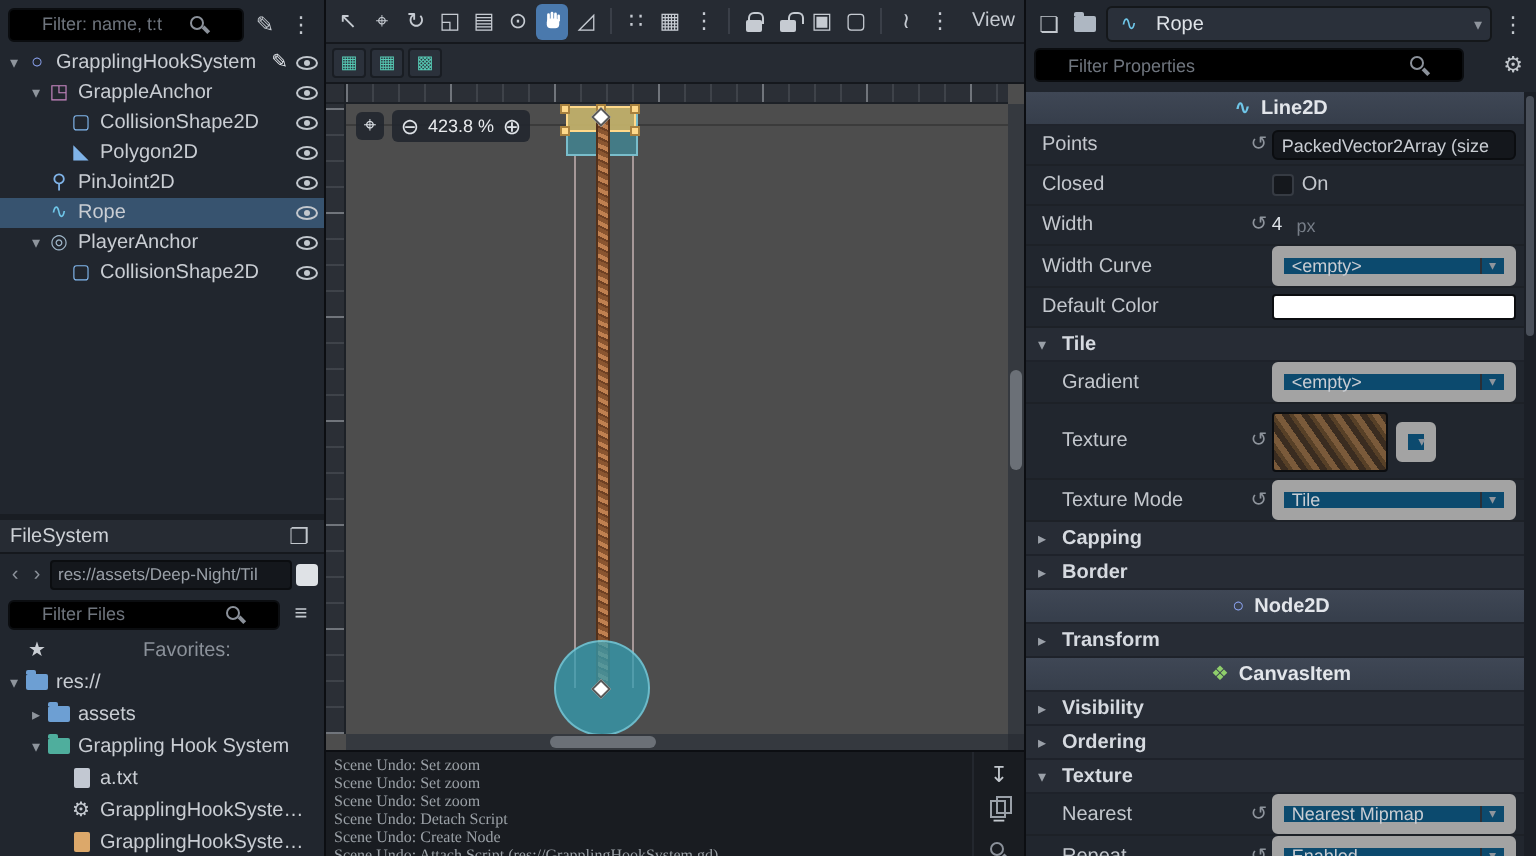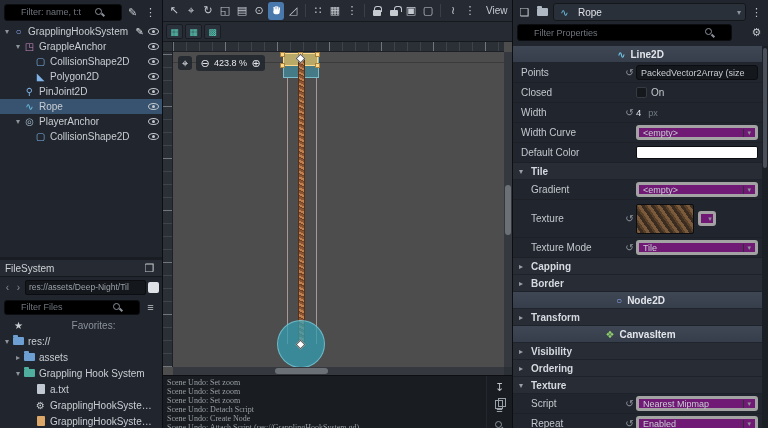--- a/index.html
+++ b/index.html
@@ -102,21 +102,21 @@
 #insp-rows{flex:1;overflow:hidden;position:relative;background:#21262e}
 .cat{height:17px;display:flex;align-items:center;justify-content:center;gap:5px;background:linear-gradient(#3f4755,#363e4b);font-weight:bold;color:#e2e5ea;border-bottom:1px solid #20242c}
 .grp{height:17px;display:flex;align-items:center;gap:4px;padding:0 6px;background:#272c35;border-bottom:1px solid #1e222a;font-weight:bold;color:#d6dae0}
 .grp .arr{color:#9aa0a8;font-size:8px;width:8px}
 .prow{display:flex;align-items:center;min-height:20px;padding:0 10px 0 8px;border-bottom:1px solid #1d2127}
 .prow.tall{min-height:38px}
 .prow .plabel{flex:0 0 43%;color:#c3c7cd;overflow:hidden;white-space:nowrap;text-overflow:ellipsis}
 .prow.ind .plabel{padding-left:10px}
 .prow .rv{flex:0 0 13px;color:#8e949c;text-align:center}
 .pval{flex:1;display:flex;align-items:center;min-width:0;gap:4px}
-.dd{flex:1;height:15px;background:#701a75;border:3px solid #a3a3a3;border-radius:3px;display:flex;align-items:center;padding:4px 4px;min-width:0}
+.dd{flex:1;height:15px;background:#0c4a6e;border:6px solid #a3a3a3;border-radius:3px;display:flex;align-items:center;padding:4px 4px;min-width:0}
 .dd .t{flex:1;overflow:hidden;white-space:nowrap;color:#c9cdd3;font-size:9px}
 .dd .a{color:#8e949c;font-size:7px;border-left:1px solid #2a2f37;padding-left:3px;margin-left:3px;flex:0 0 auto}
 .val-btn{flex:1;height:15px;background:#14171c;border:1px solid #0b0d10;border-radius:3px;color:#c9cdd3;font-size:9px;padding:0 4px;overflow:hidden;white-space:nowrap;display:flex;align-items:center;min-width:0}
 .checkbox{width:11px;height:11px;background:#15181d;border:1px solid #363b43;border-radius:2px;flex:0 0 auto}
 .chk-label{color:#c3c7cd}
 .swatch{flex:1;height:13px;border-radius:2px;border:1px solid #0b0d10}
 .tex-thumb{width:58px;height:30px;border:1px solid #0b0d10;border-radius:2px;
   background:repeating-linear-gradient(55deg,#7a5a3a 0 3px,#3a2c20 3px 6px,#574027 6px 8px)}
 .num{color:#dfe3e8;font-size:9.5px}
 .suffix{color:#767d87;font-size:9px;margin-left:3px}
@@ -502,21 +502,21 @@
         </div>
         <div class="grp">
           <span class="arr">▸</span>
           <span>Ordering</span>
         </div>
         <div class="grp">
           <span class="arr">▾</span>
           <span>Texture</span>
         </div>
         <div class="prow ind">
-          <span class="plabel">Script</span>
+          <span class="plabel">Nearest</span>
           <span class="rv">↺</span>
           <span class="pval">
             <span class="dd">
               <span class="t">Nearest Mipmap</span>
               <span class="a">▾</span>
             </span>
           </span>
         </div>
         <div class="prow ind">
           <span class="plabel">Repeat</span>

